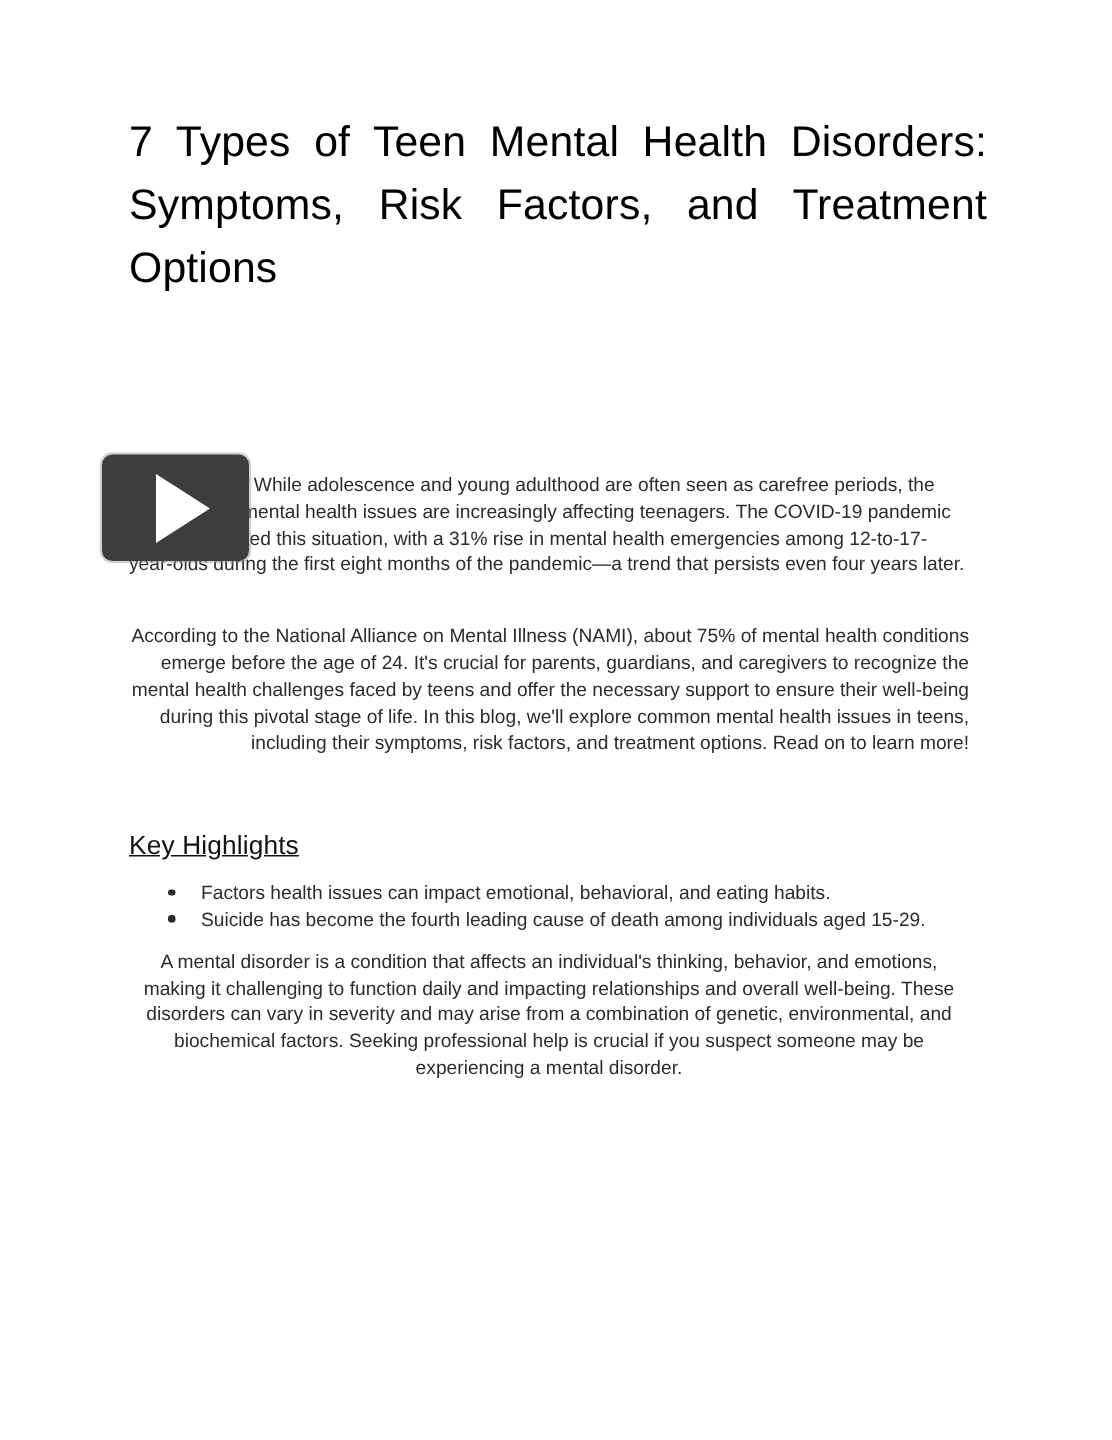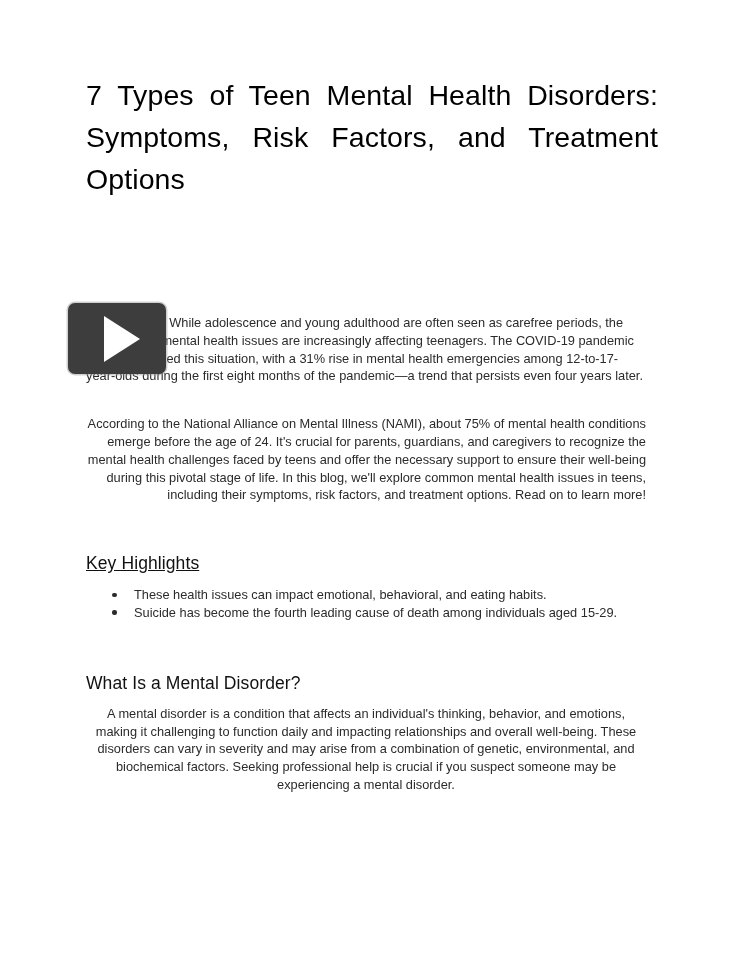--- a/index.html
+++ b/index.html
@@ -138,29 +138,28 @@
 
     <p class="body-p para-block-1">Hello readers! While adolescence and young adulthood are often seen as carefree periods, the reality is that mental health issues are increasingly affecting teenagers. The COVID-19 pandemic has exacerbated this situation, with a 31% rise in mental health emergencies among 12-to-17-year-olds during the first eight months of the pandemic—a trend that persists even four years later.</p>
 
     <p class="body-p para-block-2">According to the National Alliance on Mental Illness (NAMI), about 75% of mental health conditions emerge before the age of 24. It's crucial for parents, guardians, and caregivers to recognize the mental health challenges faced by teens and offer the necessary support to ensure their well-being during this pivotal stage of life. In this blog, we'll explore common mental health issues in teens, including their symptoms, risk factors, and treatment options. Read on to learn more!</p>
 
     <h2 class="section-heading heading-key-highlights">Key Highlights</h2>
 
     <ul class="bullets">
       <li>
         <span class="dot"></span>
-        <span>These health issues can impact emotional, behavioral, and eating habits.</span>
+        <span>Factors health issues can impact emotional, behavioral, and eating habits.</span>
       </li>
       <li>
         <span class="dot"></span>
         <span>Suicide has become the fourth leading cause of death among individuals aged 15-29.</span>
       </li>
     </ul>
 
-    <h2 class="section-heading heading-what-is">What Is a Mental Disorder?</h2>
 
     <p class="body-p para-what-is">A mental disorder is a condition that affects an individual's thinking, behavior, and emotions, making it challenging to function daily and impacting relationships and overall well-being. These disorders can vary in severity and may arise from a combination of genetic, environmental, and biochemical factors. Seeking professional help is crucial if you suspect someone may be experiencing a mental disorder.</p>
 
   </div>
 
   <div class="video-overlay">
     <span class="play-triangle"></span>
   </div>
 
 </div>

